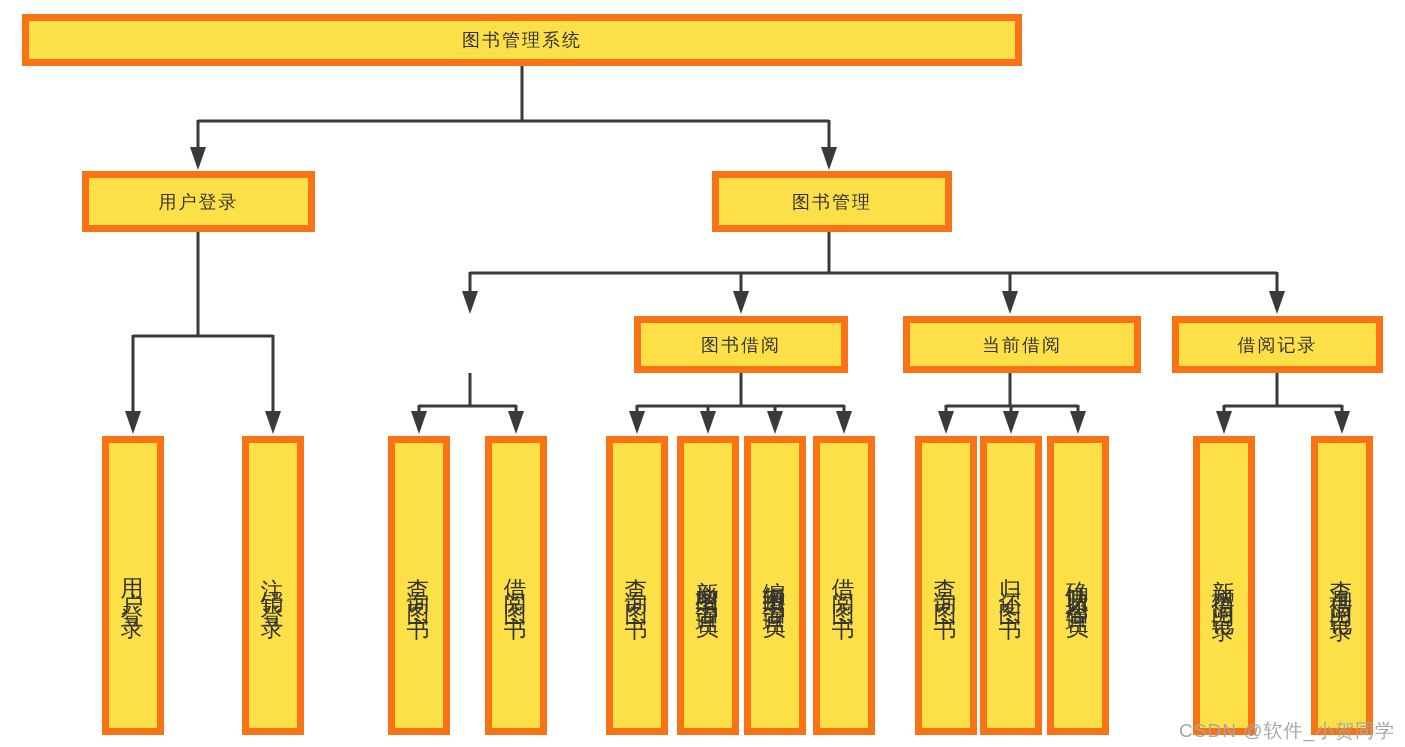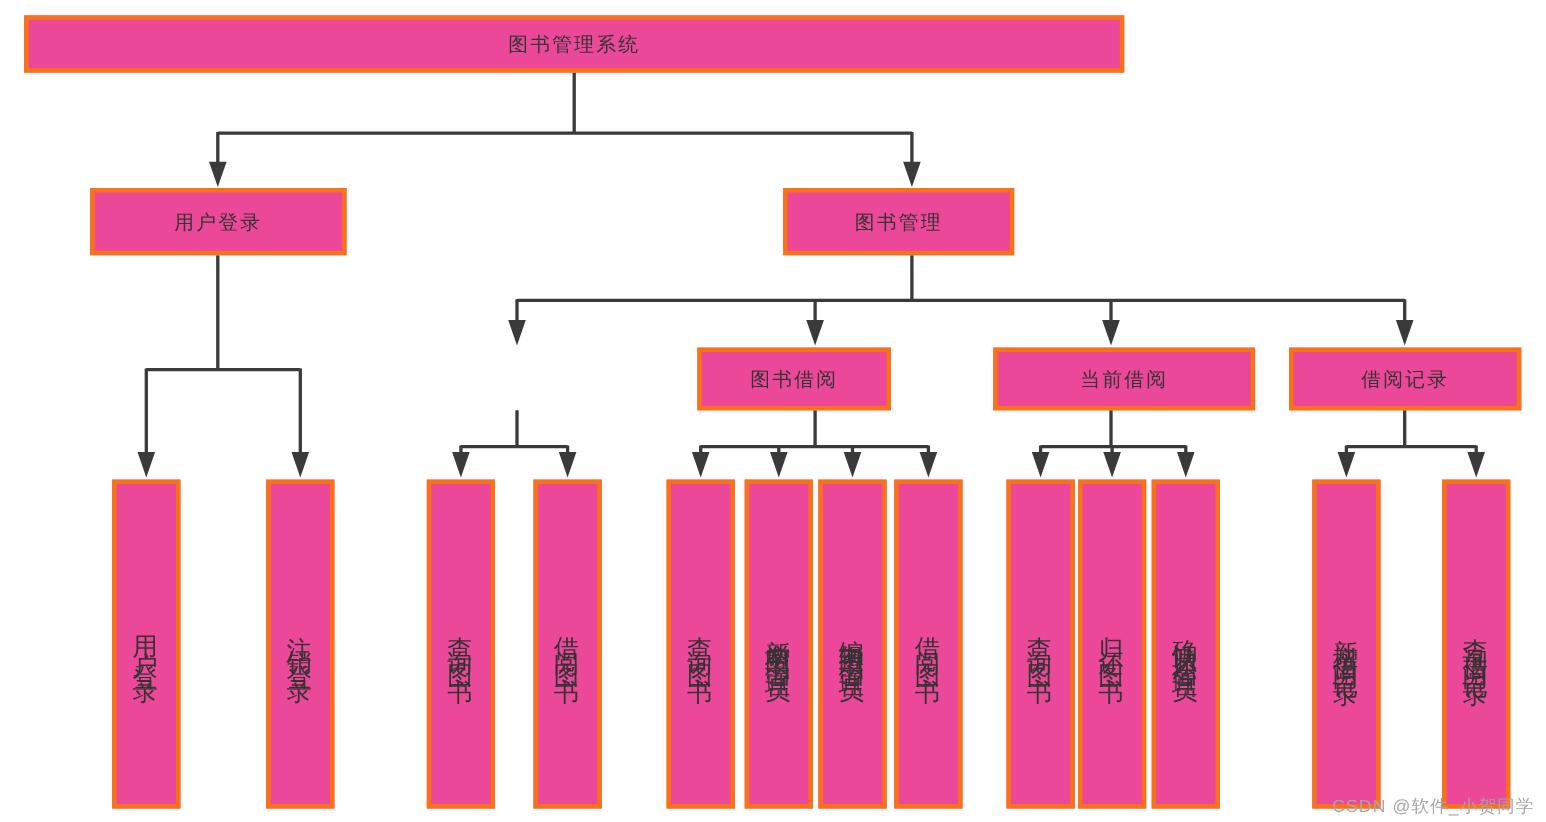--- a/index.html
+++ b/index.html
@@ -17,22 +17,22 @@
   }
   .connectors {
     position: absolute;
     left: 0;
     top: 0;
     pointer-events: none;
   }
   .box {
     position: absolute;
     box-sizing: border-box;
-    border: 4px solid #f97316;
-    background: #ec4899;
+    border: 7px solid #f97316;
+    background: #fde047;
     display: flex;
     align-items: center;
     justify-content: center;
     color: #333333;
   }
   .hbox {
     font-size: 18px;
     letter-spacing: 2px;
   }
   .leaf {
@@ -45,21 +45,21 @@
   .leaf span {
     display: block;
   }
   .sp-wide  { letter-spacing: 13px; }
   .sp-med   { letter-spacing: 8px; }
   .sp-tight { letter-spacing: 5px; }
   .watermark {
     position: absolute;
     right: 10px;
     bottom: 3px;
-    font-size: 16px;
+    font-size: 19px;
     color: #a6a6a6;
     letter-spacing: 1px;
     white-space: nowrap;
   }
 </style>
 </head>
 <body>
 
 <div class="canvas">
 
@@ -103,25 +103,25 @@
     </g>
   </svg>
 
   <div class="box hbox" style="left:22px; top:14px; width:1000px; height:52px">
     <span>图书管理系统</span>
   </div>
 
   <div class="box hbox" style="left:82px; top:171px; width:233px; height:61px">
     <span>用户登录</span>
   </div>
-  <div class="box hbox" style="left:712px; top:171px; width:210px; height:61px">
+  <div class="box hbox" style="left:712px; top:171px; width:240px; height:61px">
     <span>图书管理</span>
   </div>
 
-  <div class="box hbox" style="left:634px; top:316px; width:176px; height:57px">
+  <div class="box hbox" style="left:634px; top:316px; width:214px; height:57px">
     <span>图书借阅</span>
   </div>
   <div class="box hbox" style="left:903px; top:316px; width:238px; height:57px">
     <span>当前借阅</span>
   </div>
   <div class="box hbox" style="left:1172px; top:316px; width:211px; height:57px">
     <span>借阅记录</span>
   </div>
 
   <div class="box leaf" style="left:102px">

